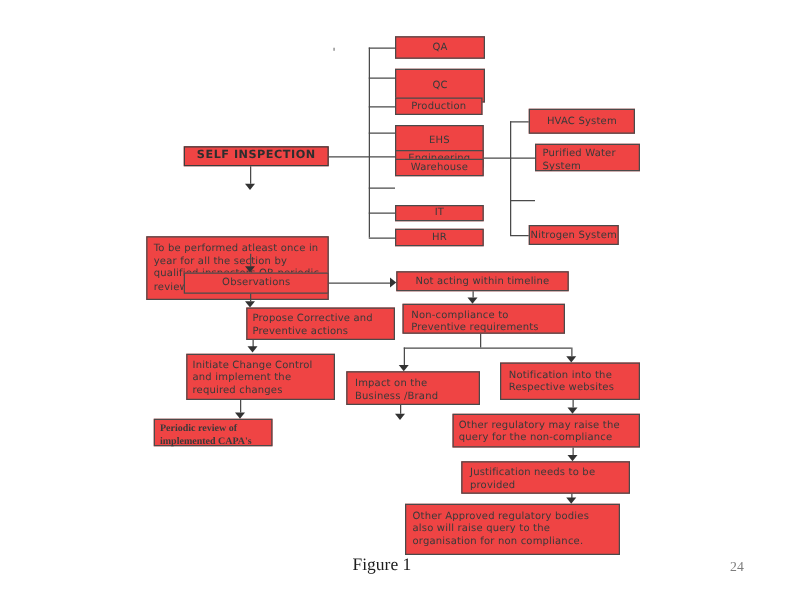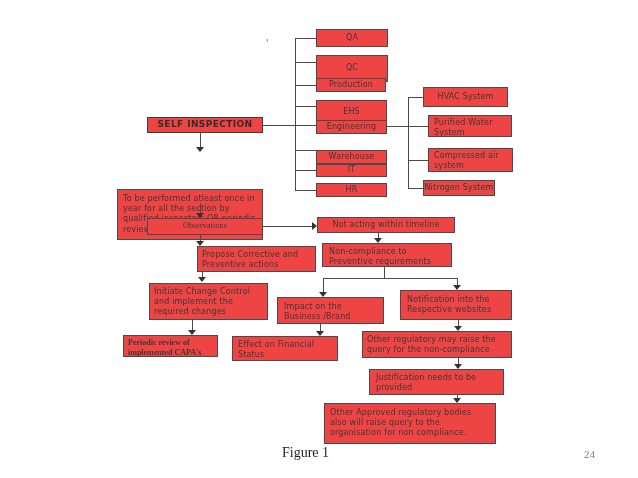--- a/index.html
+++ b/index.html
@@ -20,28 +20,28 @@
   .ah-r{position:absolute;width:0;height:0;border-top:4px solid transparent;border-bottom:4px solid transparent;border-left:5px solid #333;}
 
   
   .n-self{left:147px;top:117px;width:116px;height:16px;font-weight:bold;font-size:9px;letter-spacing:.4px;border-color:#3d3d3d;color:#2e2e2e;}
   .n-note{left:117px;top:152px;width:146px;height:51px;padding:4px 5px;margin-top:37px;}
   .n-qa{left:316px;top:29px;width:72px;height:18px;}
   .n-qc{left:316px;top:55px;width:72px;height:27px;}
   .n-production{left:316px;top:78px;width:70px;height:14px;}
   .n-ehs{left:316px;top:100px;width:71px;height:25px;}
   .n-engineering{left:316px;top:120px;width:71px;height:14px;}
-  .n-warehouse{left:316px;top:150px;width:71px;height:14px;}
+  .n-warehouse{left:316px;top:127px;width:71px;height:14px;}
   .n-it{left:316px;top:164px;width:71px;height:13px;}
   .n-hr{left:316px;top:183px;width:71px;height:14px;}
   .n-hvac{left:423px;top:87px;width:85px;height:20px;}
   .n-purified{left:428px;top:115px;width:84px;height:22px;padding:2px 5px;}
   .n-compressed{left:428px;top:148px;width:85px;height:24px;padding:2px 5px;}
   .n-nitrogen{left:423px;top:180px;width:72px;height:16px;}
-  .n-observations{left:147px;top:218px;width:116px;height:17px;font-family:Liberation Serif, serif;}
+  .n-observations{left:147px;top:218px;width:116px;height:17px;}
   .n-propose{left:149px;top:246px;width:119px;height:26px;padding:3px 4px;margin-left:48px;}
   .n-initiate{left:149px;top:283px;width:119px;height:37px;padding:3px 4px;}
   .n-periodic{left:123px;top:335px;width:95px;height:22px;padding:2px 4px;
       font-family:"Liberation Serif",serif;font-weight:600;font-size:8px;letter-spacing:0;}
   .n-notacting{left:317px;top:217px;width:138px;height:16px;}
   .n-noncompliance{left:322px;top:243px;width:130px;height:24px;padding:3px 6px;}
   .n-impact{left:277px;top:297px;width:107px;height:27px;padding:4px 6px;}
   .n-effect{left:232px;top:336px;width:106px;height:25px;padding:3px 5px;}
   .n-notification{left:400px;top:290px;width:112px;height:30px;padding:4px 6px;}
   .n-otherreg{left:362px;top:331px;width:150px;height:27px;padding:3px 4px;}
@@ -68,32 +68,30 @@
   <div class="node n-qc">QC</div>
   <div class="node n-production">Production</div>
   <div class="node n-ehs">EHS</div>
   <div class="node n-engineering">Engineering</div>
   <div class="node n-warehouse">Warehouse</div>
   <div class="node n-it">IT</div>
   <div class="node n-hr">HR</div>
 
   <div class="node n-hvac">HVAC System</div>
   <div class="node left n-purified">Purified Water System</div>
-  <div class="node left n-compressed">Compressed air system</div>
   <div class="node n-nitrogen">Nitrogen System</div>
 
   <div class="node n-observations">Observations</div>
   <div class="node left n-propose">Propose Corrective and Preventive actions</div>
   <div class="node left n-initiate">Initiate Change Control and implement the required changes</div>
   <div class="node left n-periodic">Periodic review of implemented CAPA's</div>
 
   <div class="node n-notacting">Not acting within timeline</div>
   <div class="node left n-noncompliance">Non-compliance to Preventive requirements</div>
   <div class="node left n-impact">Impact on the Business /Brand</div>
-  <div class="node left n-effect">Effect on Financial Status</div>
   <div class="node left n-notification">Notification into the Respective websites</div>
   <div class="node left n-otherreg">Other regulatory may raise the query for the non-compliance</div>
   <div class="node left n-justification">Justification needs to be provided</div>
   <div class="node left n-approved">Other Approved regulatory bodies also will raise query to the organisation for non compliance.</div>
 
   <div class="hl" style="left:263px;top:125px;width:53px;"></div>
   <div class="vl" style="left:295px;top:38px;height:152px;"></div>
   <div class="hl" style="left:295px;top:38px;width:21px;"></div>
   <div class="hl" style="left:295px;top:62px;width:21px;"></div>
   <div class="hl" style="left:295px;top:85px;width:21px;"></div>

